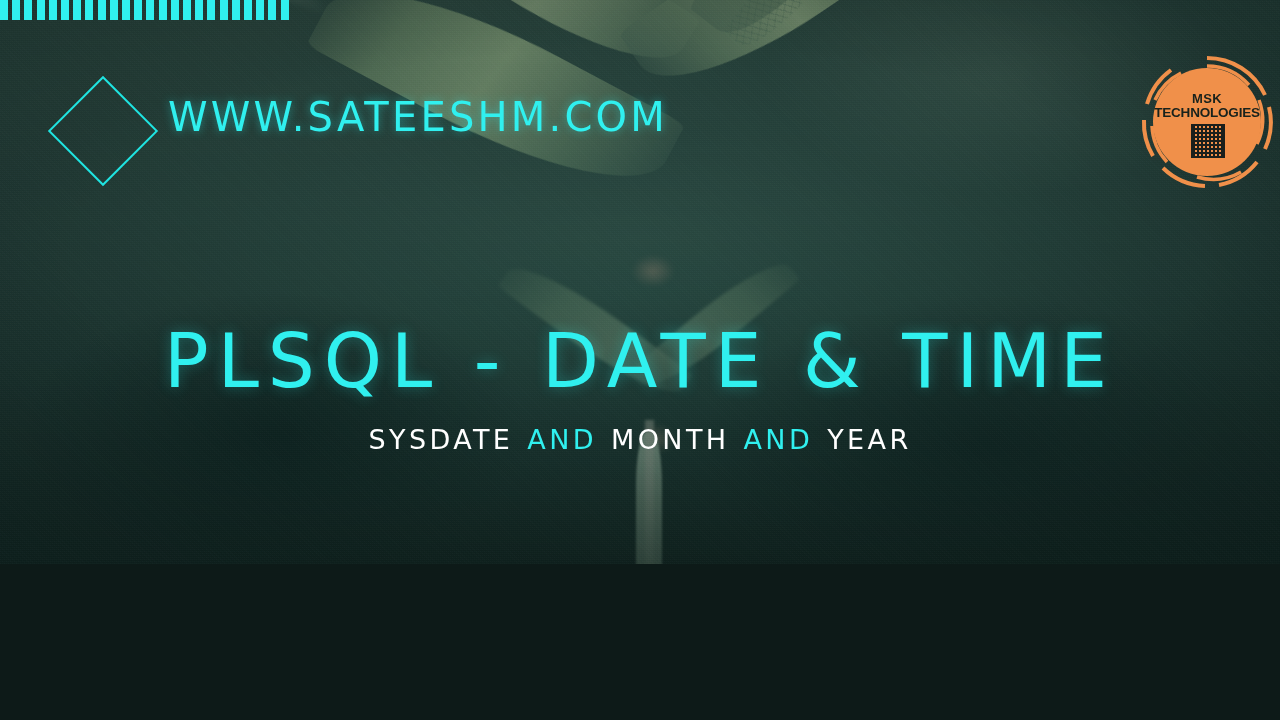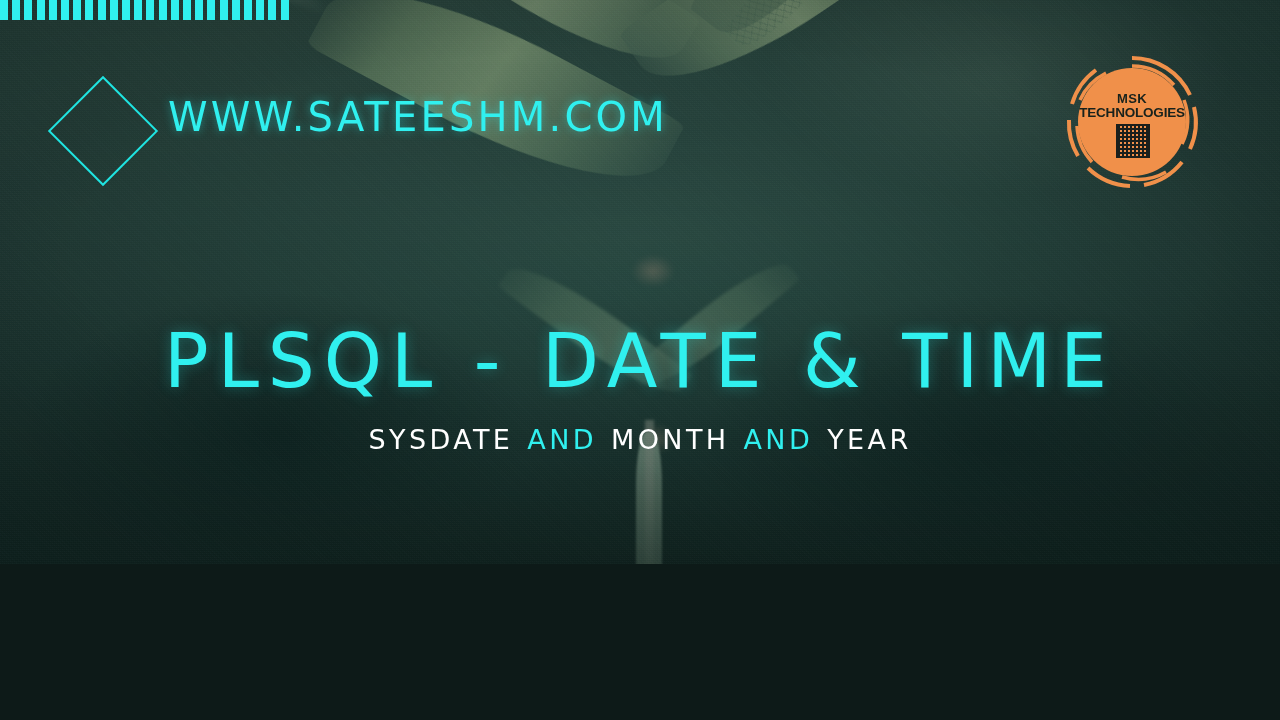--- a/index.html
+++ b/index.html
@@ -243,21 +243,21 @@
     letter-spacing: 3.2px;
     color: #30f0ef;
     font-weight: 400;
     white-space: nowrap;
     text-shadow: 0 0 10px rgba(40,240,235,0.45);
   }
 
   
   #logo-badge {
     position: absolute;
-    left: 1062px;
+    left: 1137px;
     top: 52px;
     width: 140px;
     height: 140px;
   }
   .badge-ring {
     position: absolute;
     inset: 0;
   }
   .badge-disc {
     position: absolute;

